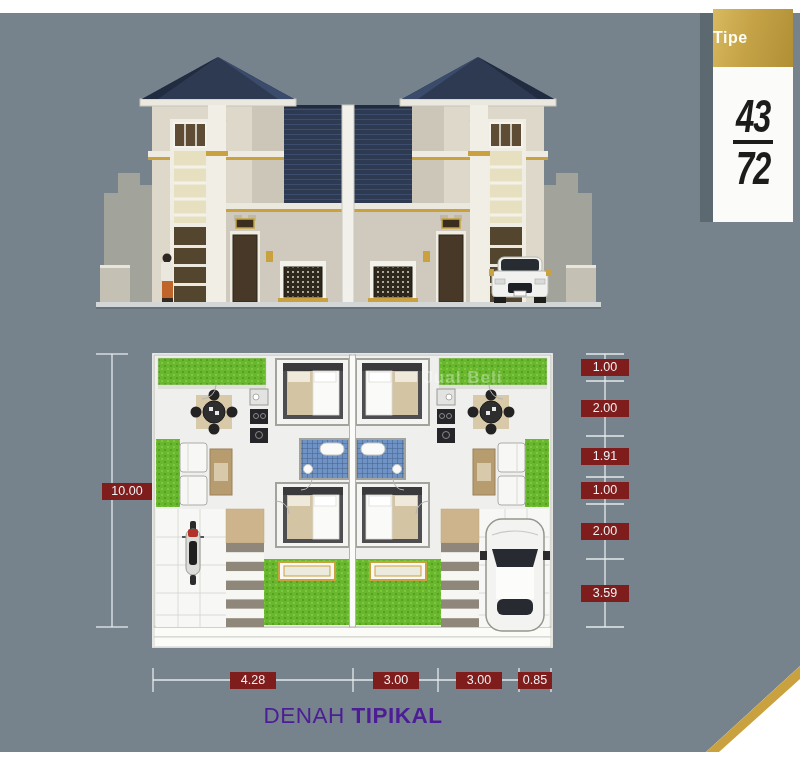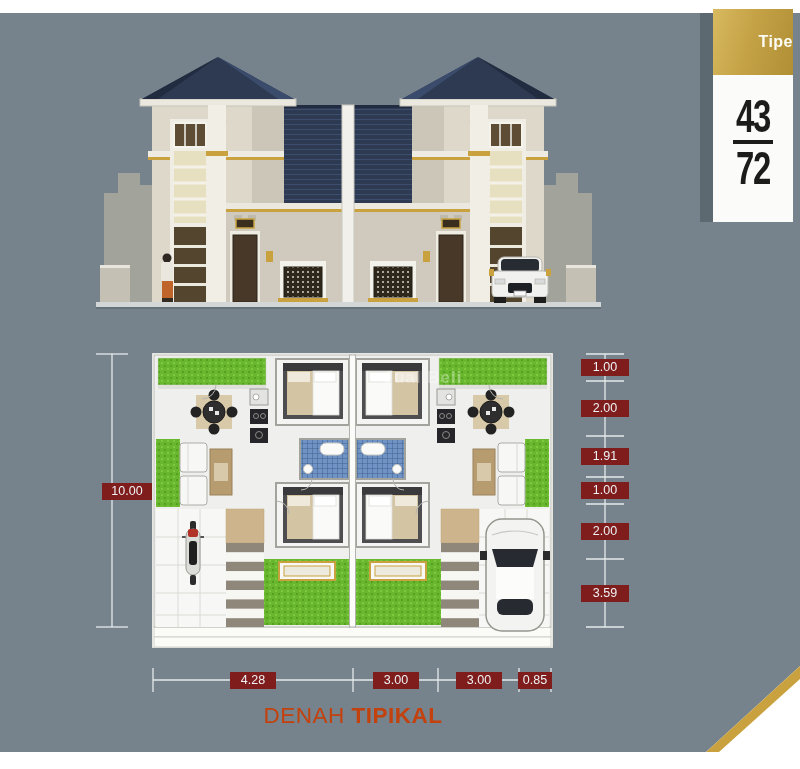--- a/index.html
+++ b/index.html
@@ -3,36 +3,36 @@
 <meta charset="utf-8">
 <style>
   html,body{margin:0;padding:0;background:#ffffff;}
   .page{position:relative;width:800px;height:769px;background:#ffffff;overflow:hidden;
         font-family:"Liberation Sans","DejaVu Sans",sans-serif;}
   .canvas{position:absolute;left:0;top:13px;width:800px;height:739px;background:#76838C;}
 
   
   .ribbon-shadow{position:absolute;left:700px;top:13px;width:13px;height:209px;background:#5d6970;}
   .ribbon{position:absolute;left:713px;top:9px;width:80px;height:213px;background:#fbfbf9;}
-  .ribbon-head{height:66px;display:flex;align-items:center;justify-content:flex-end;
+  .ribbon-head{height:58px;display:flex;align-items:center;justify-content:flex-start;
                background:linear-gradient(105deg,#d8ba60 0%,#c5a246 45%,#b08f35 100%);}
   .ribbon-head span{color:#fdfdf5;font-size:16px;font-weight:bold;letter-spacing:.5px;}
-  .ribbon-nums{margin-top:20px;text-align:center;color:#1c1c1a;}
+  .ribbon-nums{margin-top:28px;text-align:center;color:#1c1c1a;font-style:italic;}
   .rnum{display:block;font-size:47px;font-weight:bold;line-height:.88;
         transform:scaleX(.70);letter-spacing:-2px;}
   .rdiv{width:40px;height:4px;background:#1c1c1a;margin:4px auto 3px auto;}
 
   
   .dim{position:absolute;color:#eef2f4;background:#7f1d1d;font-size:12.5px;
        text-align:center;line-height:17px;height:17px;}
   .title{position:absolute;left:152px;top:703px;width:402px;text-align:center;
-         color:#c2410c;font-size:22.5px;letter-spacing:.5px;}
+         color:#4c1d95;font-size:22.5px;letter-spacing:.5px;}
   .title .t2{font-weight:bold;}
   .watermark{position:absolute;left:348px;top:368px;width:150px;text-align:center;
-             color:rgba(255,255,255,.32);font-size:17px;font-weight:bold;letter-spacing:1px;}
+             color:rgba(255,255,255,.32);font-size:17px;font-weight:bold;letter-spacing:1px;padding-left:40px;}
 
   svg{display:block;}
   .abs{position:absolute;}
   .overlay{pointer-events:none;}
 </style>
 </head>
 <body>
 
 <div class="page">
   <div class="canvas"></div>

